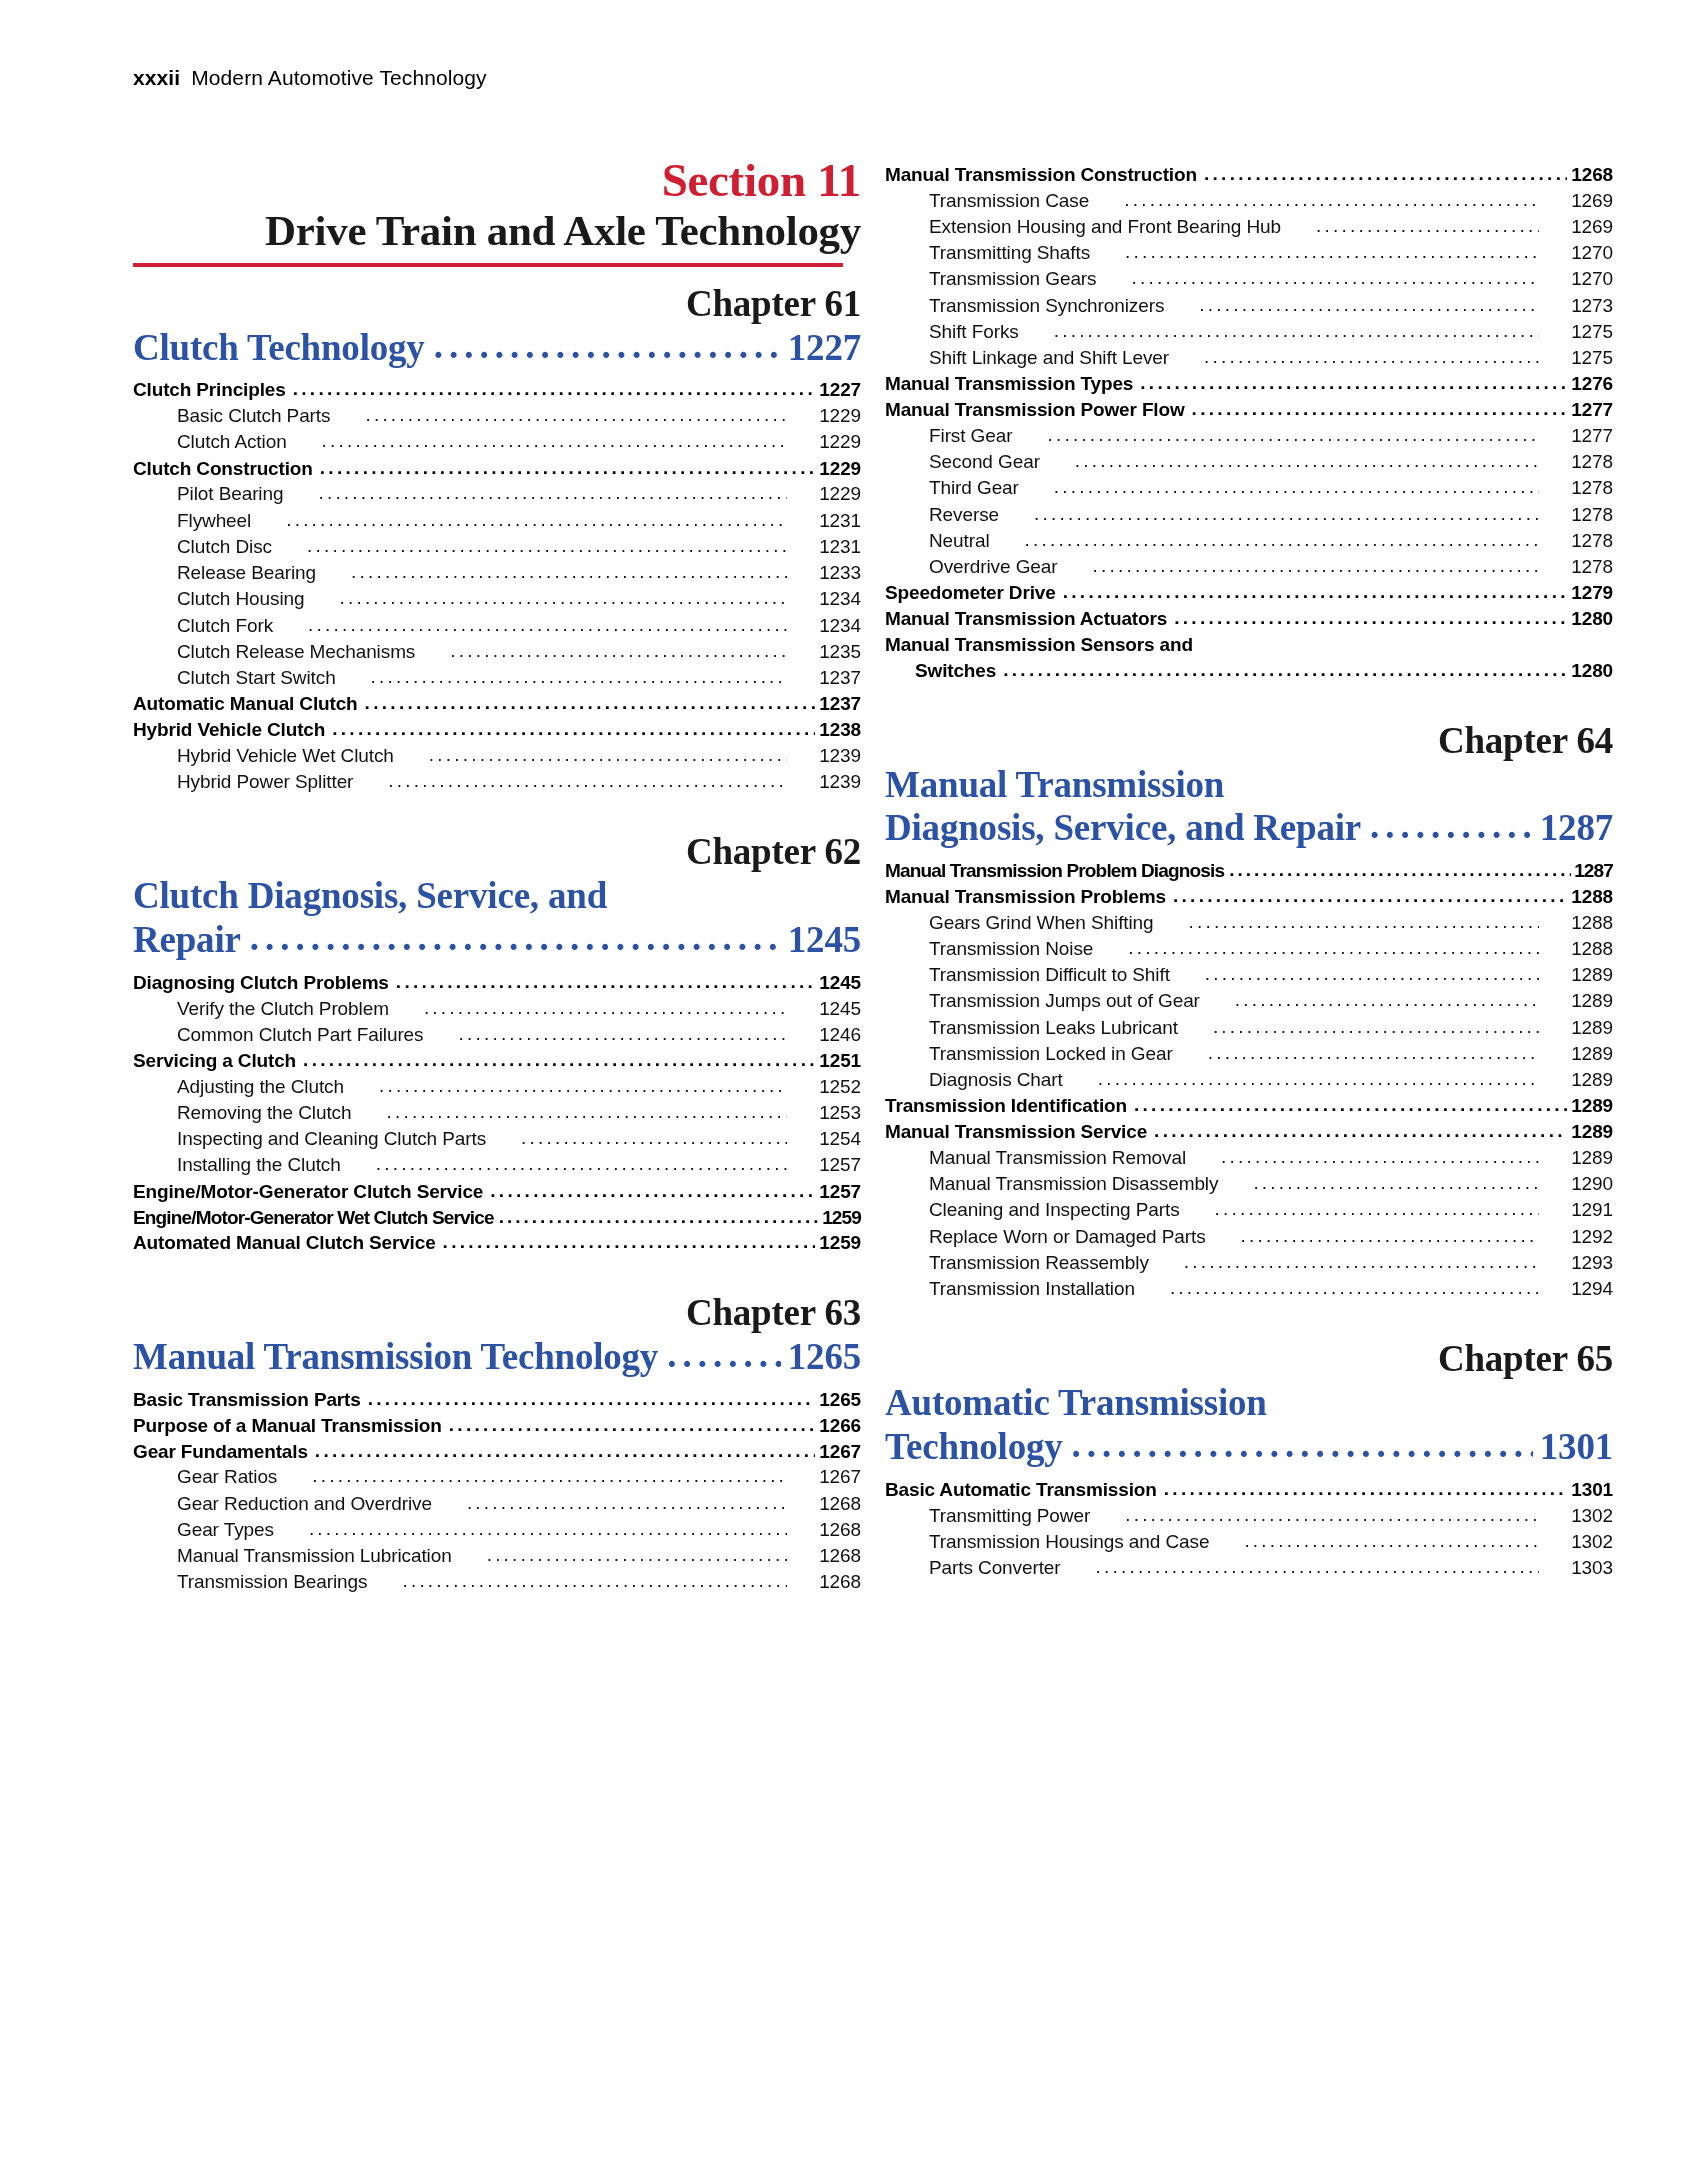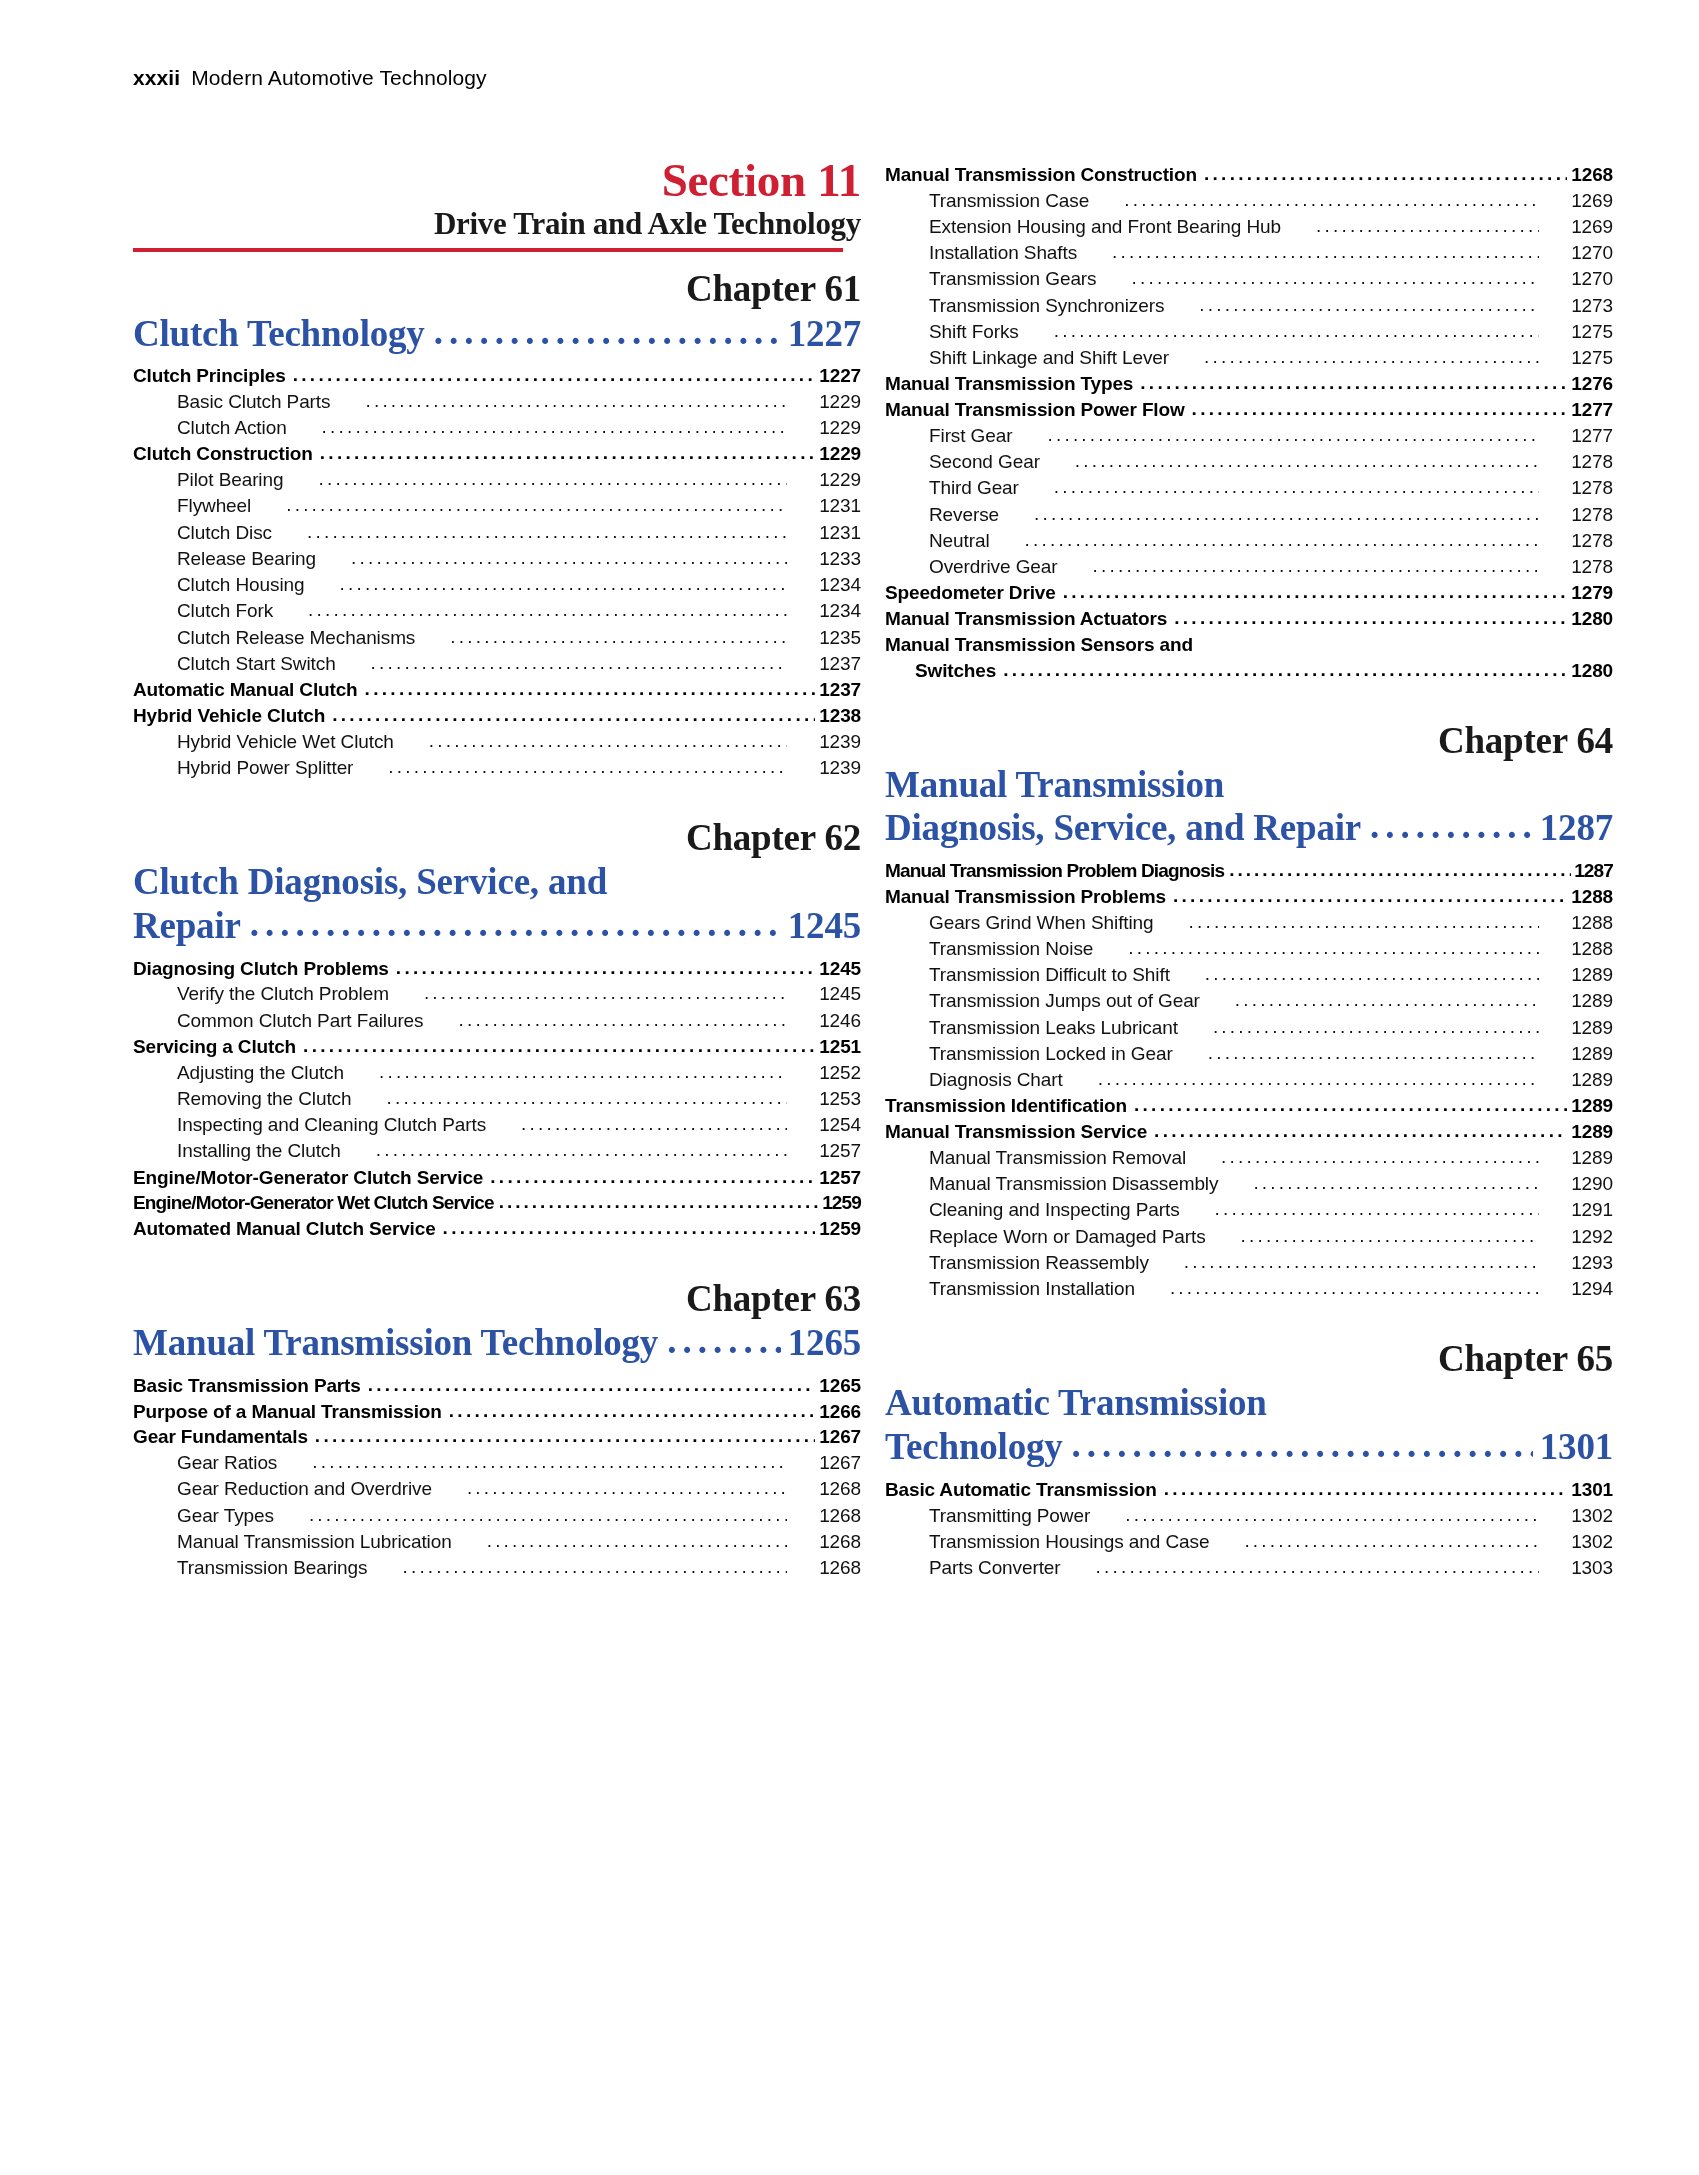--- a/index.html
+++ b/index.html
@@ -35,21 +35,21 @@
 
   
   .section-block { margin-bottom: 14px; }
   .section-num {
     font-family: "Liberation Serif", serif;
     font-weight: bold; font-size: 47px; line-height: 1.06;
     color: #cf2033; letter-spacing: -0.3px;
   }
   .section-title {
     font-family: "Liberation Serif", serif;
-    font-weight: bold; font-size: 31px; line-height: 1.18;
+    font-weight: bold; font-size: 43px; line-height: 1.18;
     color: #1a1a1a; letter-spacing: -0.3px;
   }
   .section-rule {
     height: 4px; background: #cf2033; margin-top: 6px; width: 710px;
   }
 
   
   .chapter { margin-top: 34px; }
   .chapter:first-child { margin-top: 0; }
   .chapter-num {
@@ -354,21 +354,21 @@
                 <span class="e-text">Transmission Case</span>
                 <span class="e-lead">........................................................................................................................</span>
                 <span class="e-page">1269</span>
               </div>
               <div class="entry lvl2">
                 <span class="e-text">Extension Housing and Front Bearing Hub</span>
                 <span class="e-lead">........................................................................................................................</span>
                 <span class="e-page">1269</span>
               </div>
               <div class="entry lvl2">
-                <span class="e-text">Installation Shafts</span>
+                <span class="e-text">Transmitting Shafts</span>
                 <span class="e-lead">........................................................................................................................</span>
                 <span class="e-page">1270</span>
               </div>
               <div class="entry lvl2">
                 <span class="e-text">Transmission Gears</span>
                 <span class="e-lead">........................................................................................................................</span>
                 <span class="e-page">1270</span>
               </div>
               <div class="entry lvl2">
                 <span class="e-text">Transmission Synchronizers</span>

